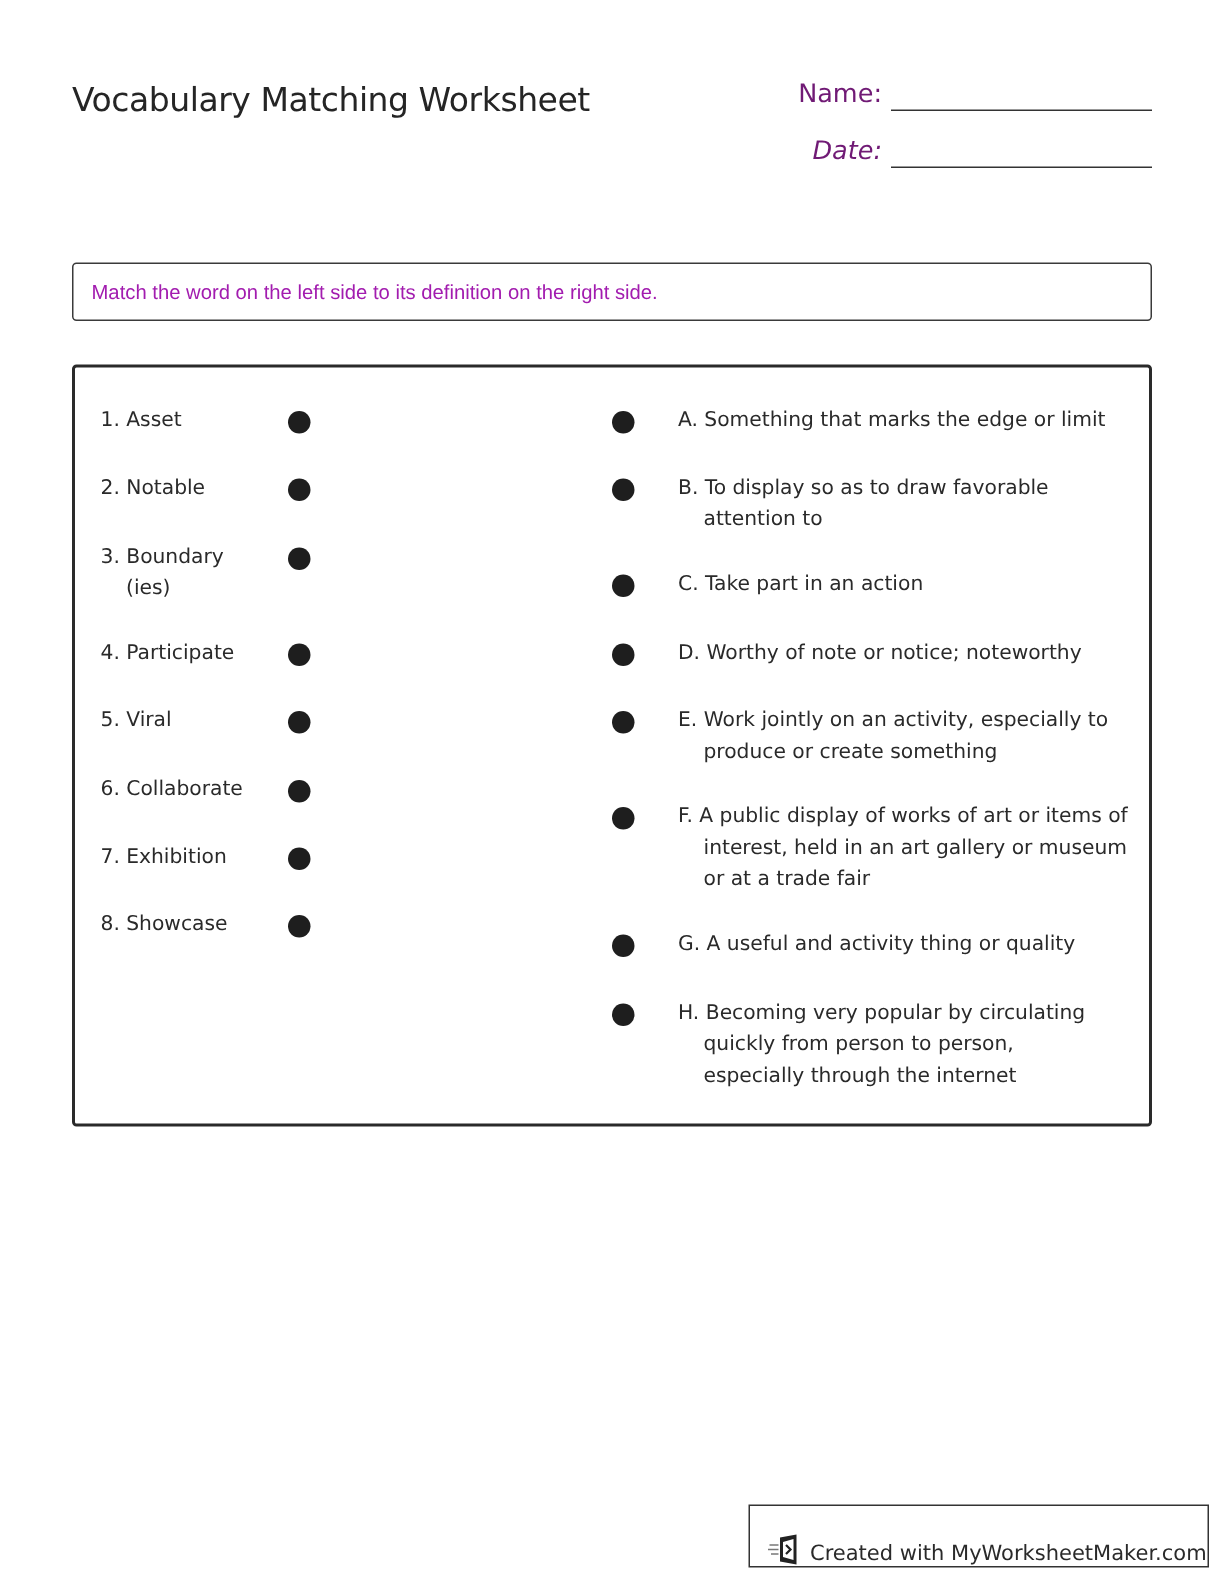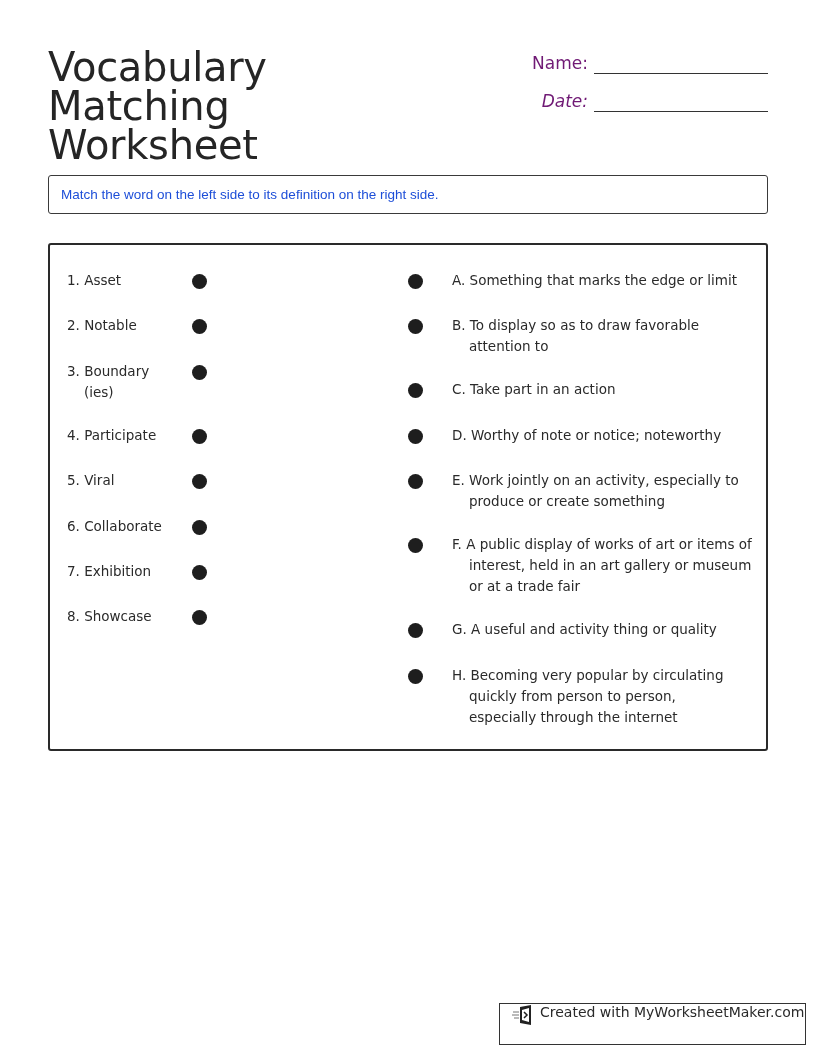--- a/index.html
+++ b/index.html
@@ -5,37 +5,37 @@
     * { box-sizing: border-box; margin: 0; padding: 0; }
     html, body {
       width: 816px; height: 1056px; background: #ffffff;
       font-family: "DejaVu Sans", sans-serif; color: #2a2a2a;
       overflow: hidden;
     }
     .page { position: relative; width: 816px; height: 1056px; }
 
     .title {
       position: absolute; left: 48px; top: 48px; width: 360px;
-      font-size: 40px; line-height: 39px; font-weight: normal;
+      font-size: 22px; line-height: 39px; font-weight: normal;
       color: #252525; letter-spacing: -0.3px;
     }
 
     .field {
       position: absolute; right: 48px; display: flex; align-items: flex-end;
       font-size: 17px; color: #701a75;
     }
     .field .label { text-align: right; width: 80px; margin-right: 6px; line-height: 22px; }
     .field .line { width: 174px; border-bottom: 1.5px solid #333; height: 18px; }
     .field-name { top: 52px; }
     .field-date { top: 90px; font-style: italic; }
 
     .instructions {
       position: absolute; left: 48px; top: 175px; width: 720px; height: 39px;
       border: 1.2px solid #3a3a3a; border-radius: 3px;
-      padding: 10px 12px; font-size: 13.5px; line-height: 18px; color: #1d4ed8;
+      padding: 10px 12px; font-size: 13.5px; line-height: 18px; color: #a21caf;
       font-family: "Liberation Sans", sans-serif;
     }
 
     .match-box {
       position: absolute; left: 48px; top: 243px; width: 720px; height: 508px;
       border: 2px solid #2a2a2a; border-radius: 3px;
     }
 
     .term, .def {
       position: absolute; font-size: 13.5px; line-height: 21px; color: #2a2a2a;
@@ -47,21 +47,21 @@
 
     .dot {
       position: absolute; width: 15px; height: 15px; border-radius: 50%;
       background: #1e1e1e;
     }
     .dot.left { left: 142px; }
     .dot.right { left: 358px; }
 
     .footer {
       position: absolute; left: 499px; top: 1003px; width: 307px; height: 42px;
-      border: 1.2px solid #333; display: flex; align-items: flex-start;
+      border: 1.2px solid #333; display: flex; align-items: flex-end;
       padding-left: 12px; font-size: 14px; color: #2a2a2a;
     }
     .footer .logo { width: 22px; height: 22px; margin-right: 6px; }
   </style>
 </head>
 <body>
 
 <div class="page">
 
   <h1 class="title">Vocabulary Matching Worksheet</h1>

